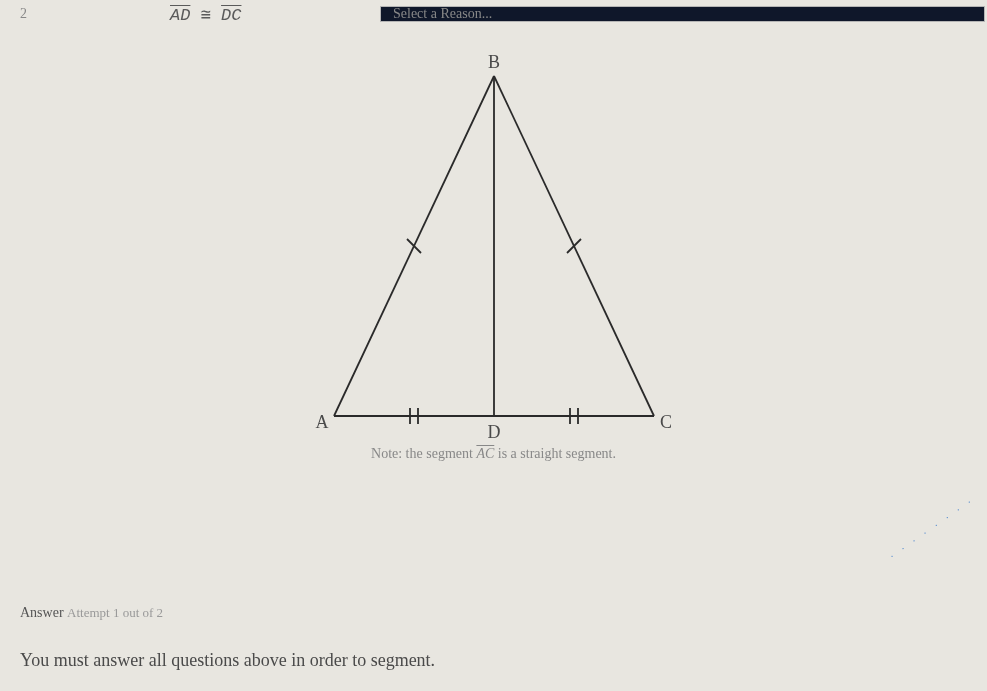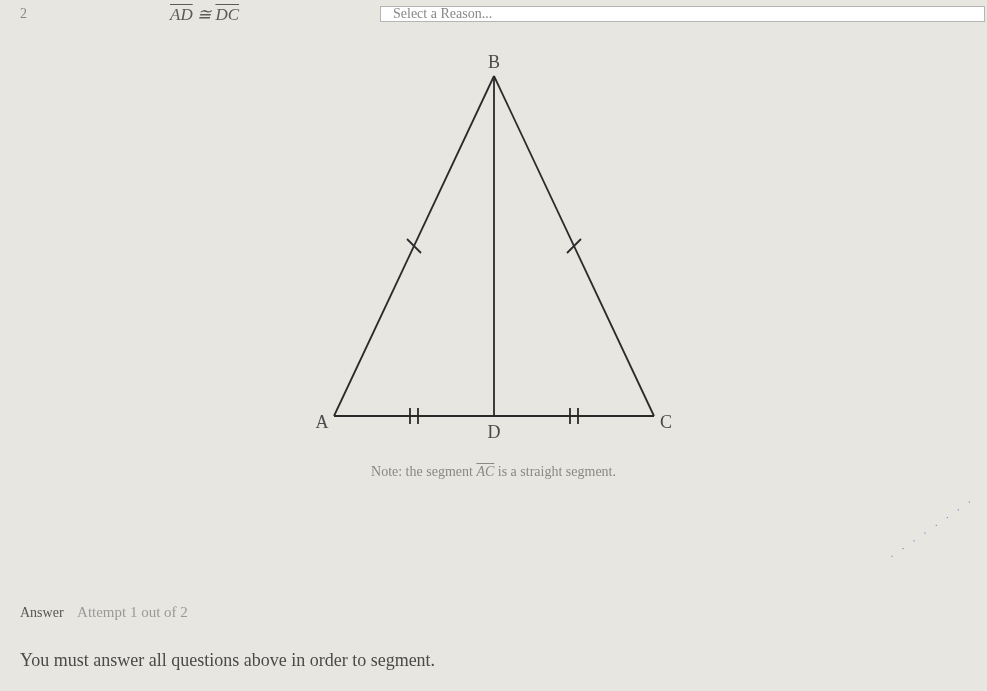--- a/index.html
+++ b/index.html
@@ -21,74 +21,72 @@
       align-items: center;
       padding: 0 0 0 20px;
       height: 28px;
     }
     .step-num {
       color: #888;
       font-size: 14px;
       width: 150px;
     }
     .statement {
-      font-family: Liberation Serif, serif;
+      font-family: Liberation Mono, monospace;
       font-style: italic;
       font-size: 17px;
       color: #5a5a5a;
       width: 210px;
     }
     .overline {
       text-decoration: overline;
     }
     .reason-select {
       flex: 1;
       height: 16px;
       border: 1px solid #b5b5b5;
-      background: #ffffff;
+      background: #0f172a;
       display: flex;
       align-items: center;
       padding: 0 12px;
       color: #888;
       font-size: 14px;
       margin-right: 2px;
     }
     .diagram-area {
       width: 100%;
       display: flex;
       flex-direction: column;
       align-items: center;
       margin-top: 18px;
     }
     .diagram-svg {
       display: block;
     }
     .note {
-      margin-top: 18px;
       color: #888;
       font-size: 14px;
     }
     .note .seg {
       font-family: 'Times New Roman', serif;
       font-style: italic;
     }
     .answer-row {
       position: absolute;
       left: 20px;
       bottom: 70px;
       font-size: 14px;
     }
     .answer-label {
       font-weight: normal;
       color: #555;
     }
     .attempt {
       color: #999;
-      margin-left: 10px;
-      font-size: 15px;
+      font-size: 13px;
     }
     .submit-msg {
       position: absolute;
       left: 20px;
       bottom: 20px;
       font-size: 18px;
       color: #4a4a4a;
     }
     .dots {
       position: absolute;

